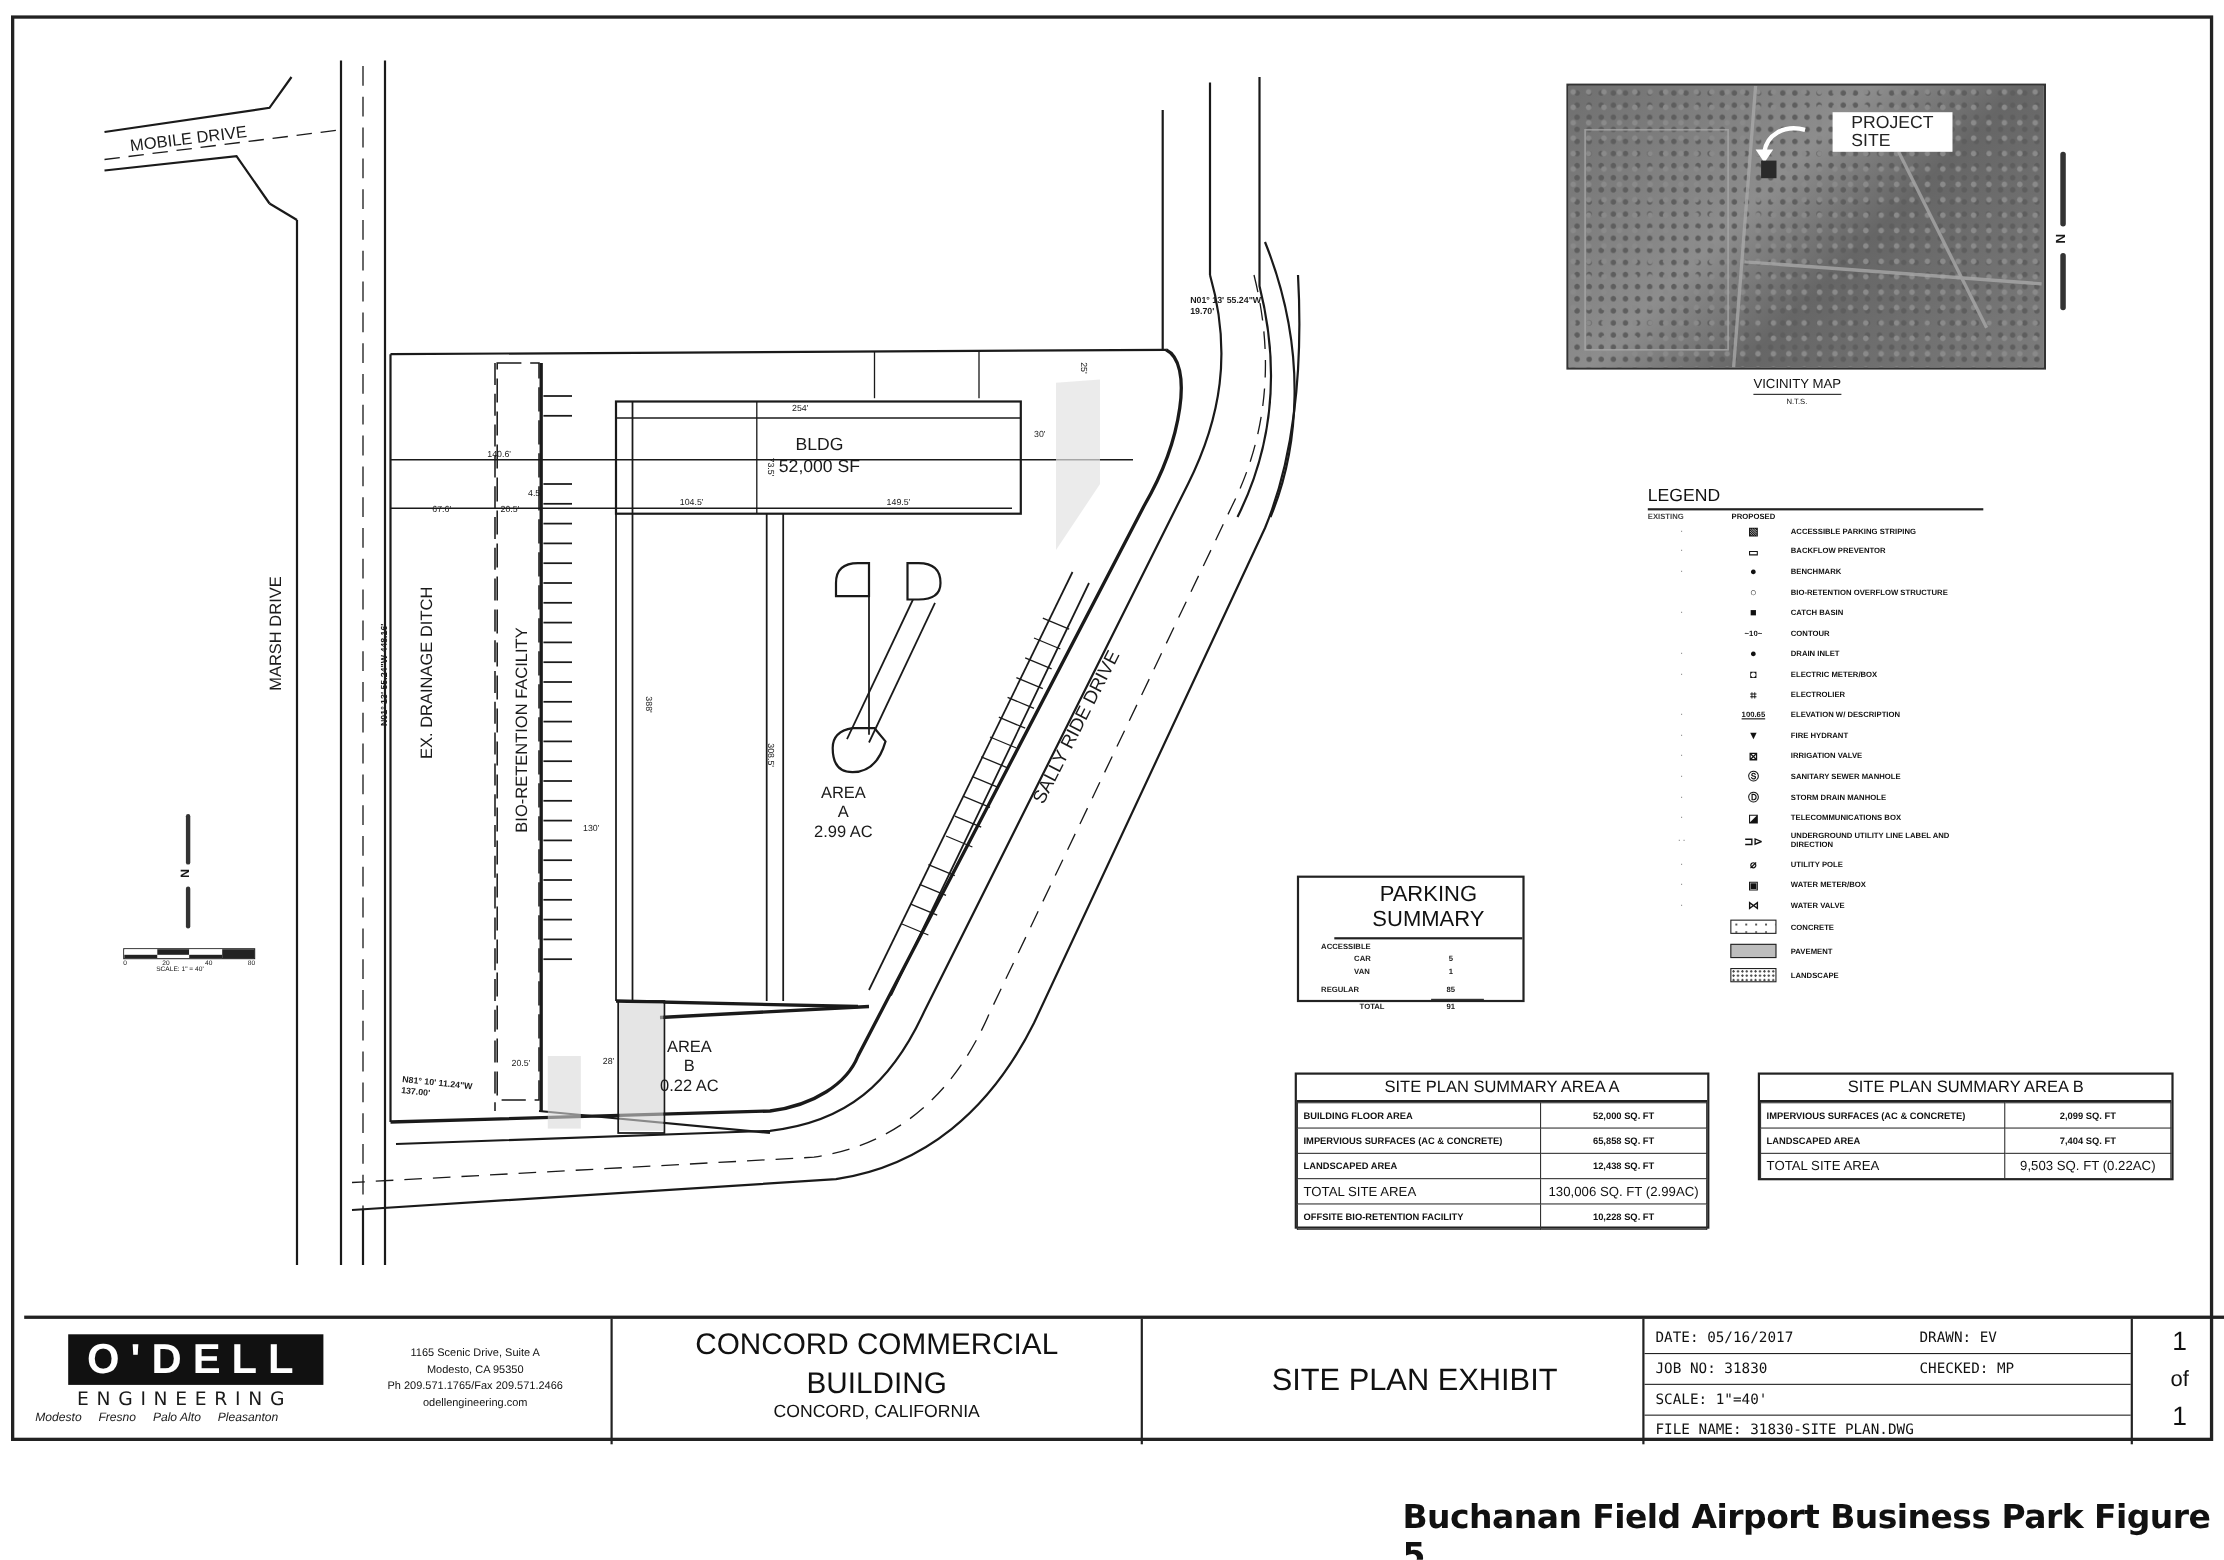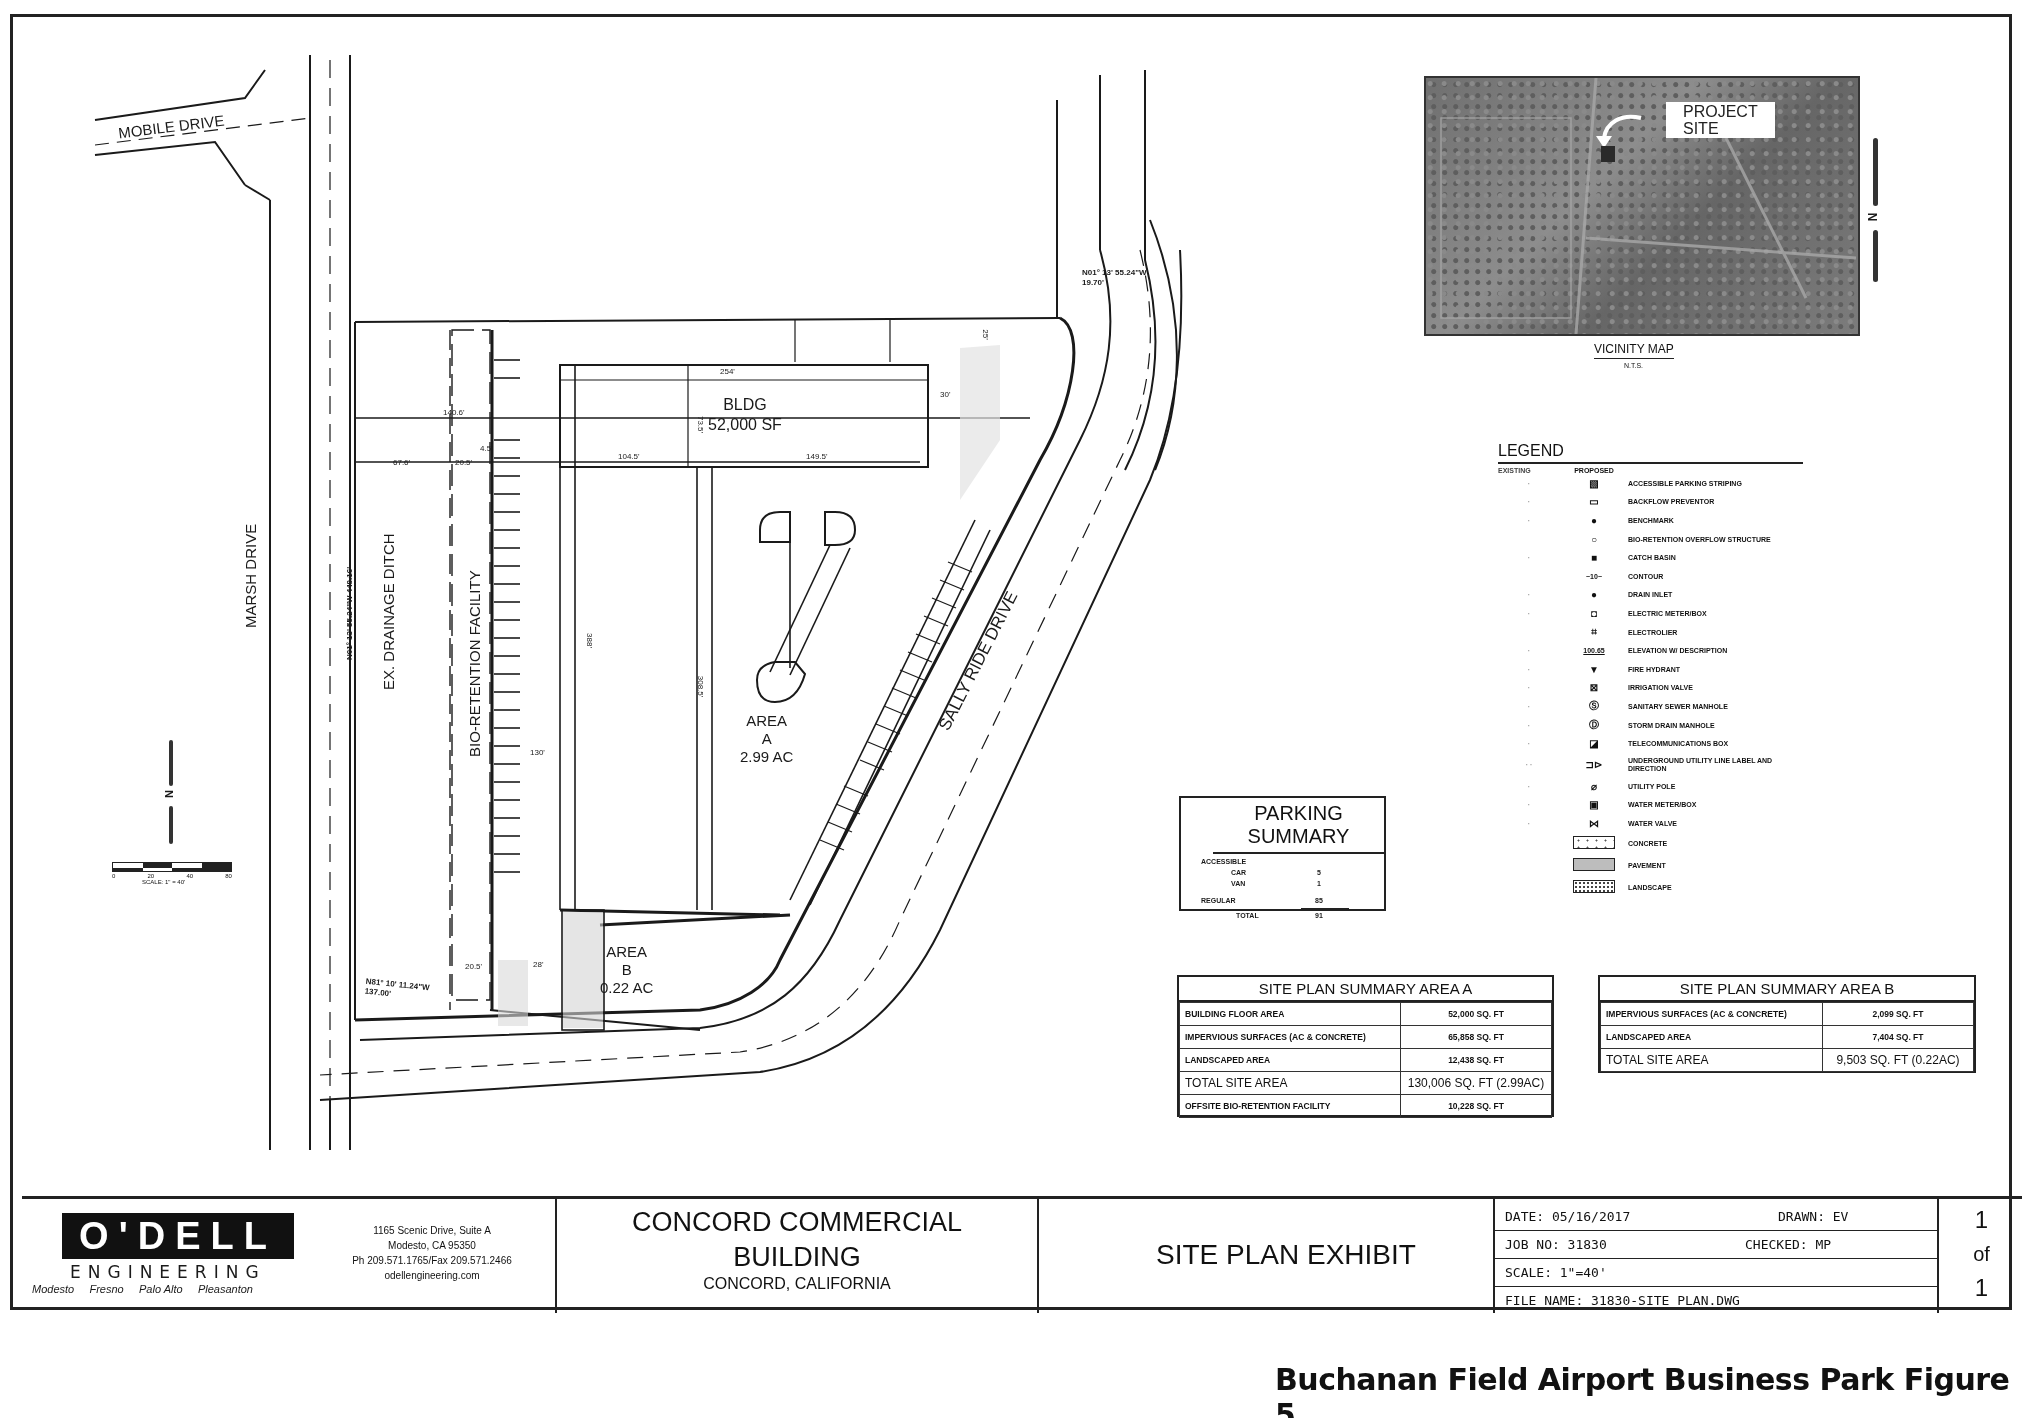--- a/index.html
+++ b/index.html
@@ -192,21 +192,21 @@
 <div class="lbl" style="left:692px;top:420px;font-size:8px;transform:rotate(90deg);">73.5'</div>
 <div class="lbl" style="left:940px;top:390px;font-size:8px;">30'</div>
 <div class="lbl" style="left:980px;top:330px;font-size:8px;transform:rotate(90deg);">25'</div>
 <div class="lbl" style="left:443px;top:408px;font-size:8px;">140.6'</div>
 <div class="lbl" style="left:393px;top:458px;font-size:8px;">67.6'</div>
 <div class="lbl" style="left:455px;top:458px;font-size:8px;">20.5'</div>
 <div class="lbl" style="left:480px;top:444px;font-size:8px;">4.5'</div>
 <div class="lbl" style="left:530px;top:748px;font-size:8px;">130'</div>
 <div class="lbl" style="left:582px;top:636px;font-size:8px;transform:rotate(90deg);">388'</div>
 <div class="lbl" style="left:690px;top:682px;font-size:8px;transform:rotate(90deg);">308.5'</div>
-<div class="lbl" style="left:533px;top:960px;font-size:8px;">28'</div>
+<div class="lbl" style="left:548px;top:960px;font-size:8px;">28'</div>
 <div class="lbl" style="left:465px;top:962px;font-size:8px;">20.5'</div>
 
 <div class="abs" style="left:165px;top:740px;width:12px;height:110px;">
   <div style="position:absolute;left:4px;top:0;width:4px;height:46px;background:#333;border-radius:2px;"></div>
   <div class="lbl" style="left:0;top:48px;font-size:11px;font-weight:bold;transform:rotate(-90deg);">N</div>
   <div style="position:absolute;left:4px;top:66px;width:4px;height:38px;background:#333;border-radius:2px;"></div>
 </div>
 <div class="abs" style="left:112px;top:862px;width:120px;">
   <div style="display:flex;height:8px;border:1px solid #222;">
     <div style="flex:1;background:#fff;border-bottom:3px solid #222;"></div>
@@ -446,21 +446,21 @@
     <div style="font-size:27px;margin-top:8px;">CONCORD COMMERCIAL</div>
     <div style="font-size:27px;margin-top:4px;">BUILDING</div>
     <div style="font-size:16px;margin-top:2px;">CONCORD, CALIFORNIA</div>
   </div>
   <div class="tb-cell" style="left:1017px;width:456px;">
     <div style="font-size:28px;text-align:center;margin-top:40px;margin-left:40px;">SITE PLAN EXHIBIT</div>
   </div>
   <div class="tb-cell" style="left:1473px;width:444px;">
     <div class="info-row" style="top:4px;">
       <span>DATE: 05/16/2017</span>
-      <span style="position:absolute;left:250px;margin-left:33px;">DRAWN: EV</span>
+      <span style="position:absolute;left:250px;">DRAWN: EV</span>
     </div>
     <div class="info-row" style="top:32px;">
       <span>JOB NO: 31830</span>
       <span style="position:absolute;left:250px;">CHECKED: MP</span>
     </div>
     <div class="info-row" style="top:60px;">
       <span>SCALE: 1"=40'</span>
     </div>
     <div class="info-row" style="top:88px;border-bottom:none;">
       <span>FILE NAME: 31830-SITE PLAN.DWG</span>

